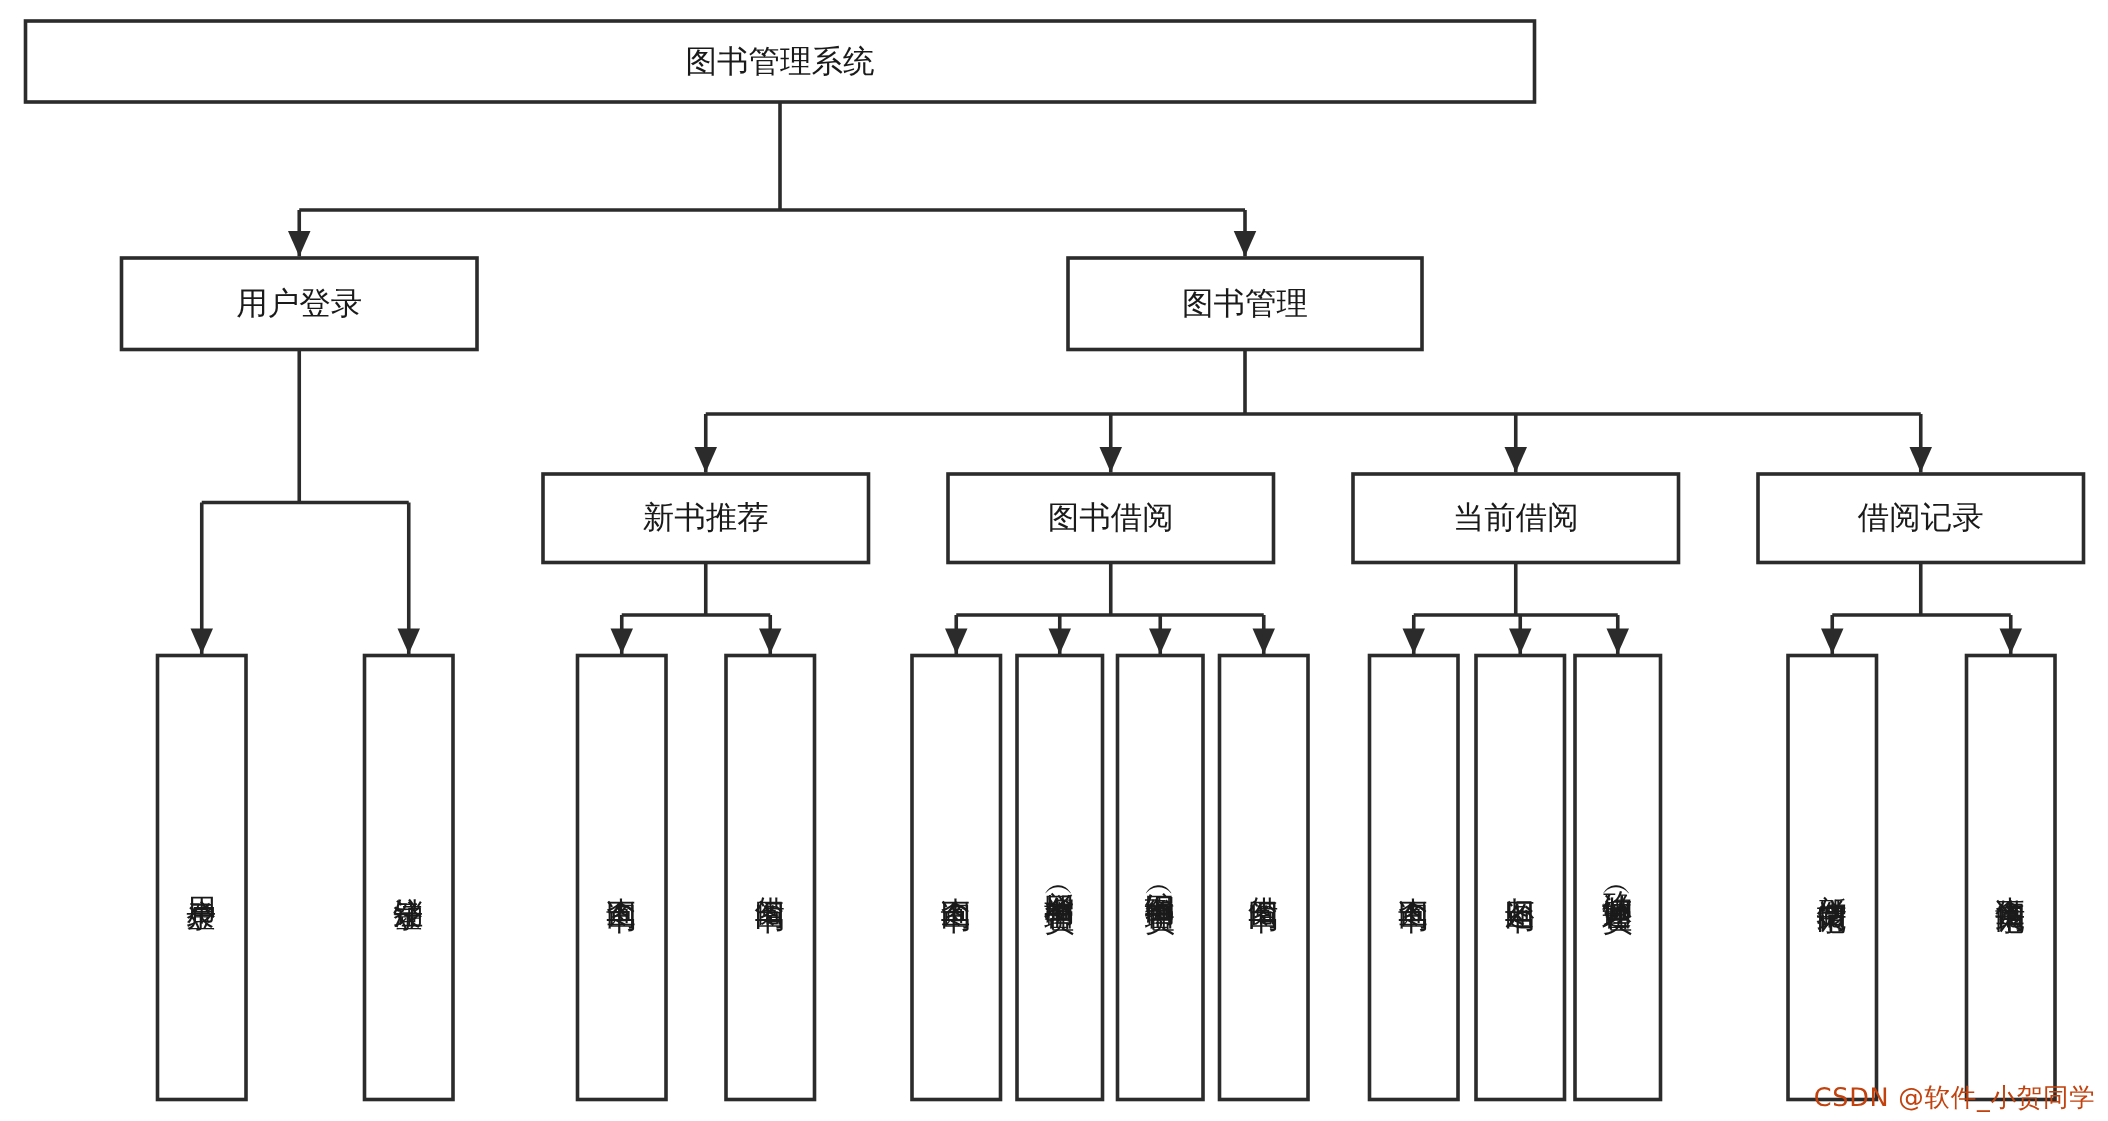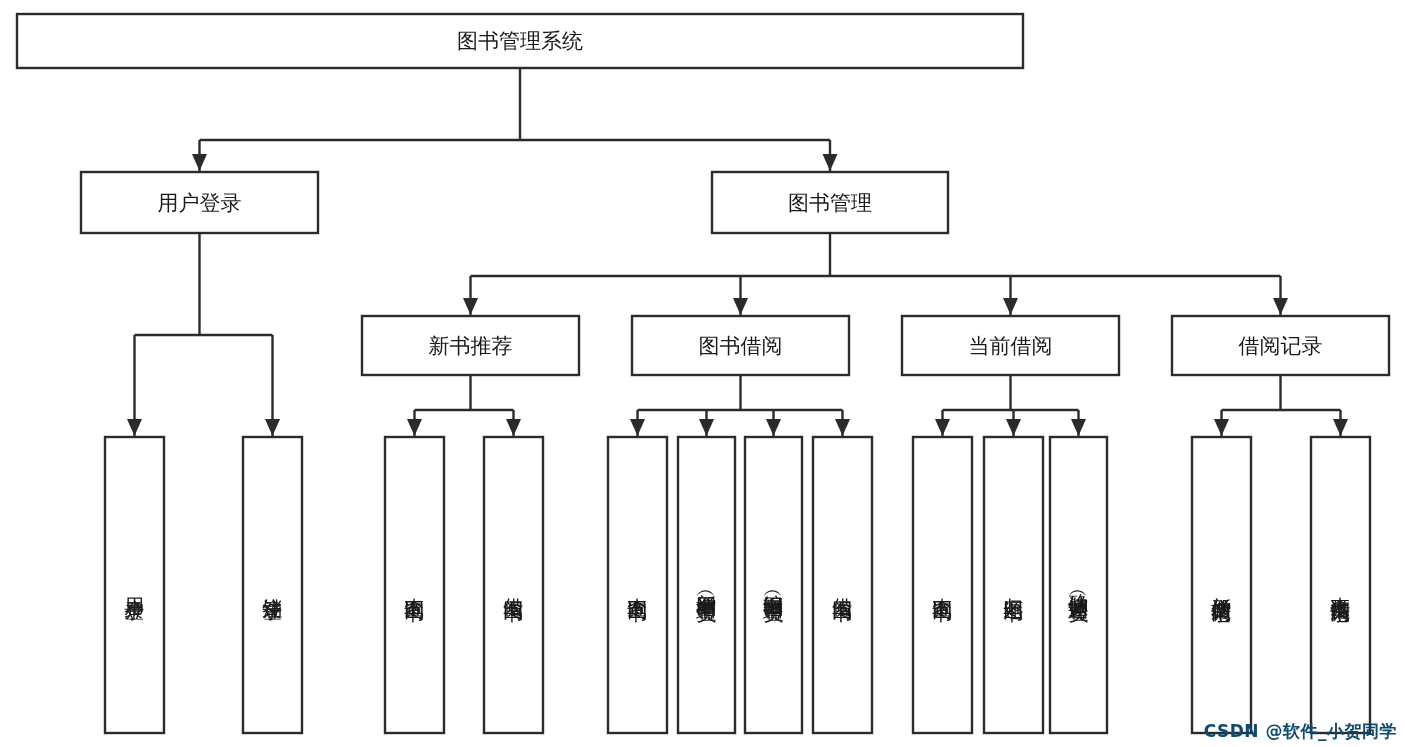--- a/index.html
+++ b/index.html
@@ -61,24 +61,23 @@
     white-space: nowrap;
     pointer-events: none;
     box-sizing: border-box;
   }
   .watermark {
     position: absolute;
     right: 8px;
     bottom: 4px;
     font-family: "DejaVu Sans", "Liberation Sans", sans-serif;
     font-size: 17px;
-    color: #0c4a6e;
+    color: #c2410c;
     letter-spacing: 0.5px;
     white-space: nowrap;
-    font-weight: bold;
   }
 </style>
 </head>
 <body>
 
 <div id="diagram-root">
 
   <svg class="diagram-canvas" viewBox="0 0 1405 747">
     <g id="connectors-layer">
         <path d="M 520 68 L 520 140" class="connector"></path>

